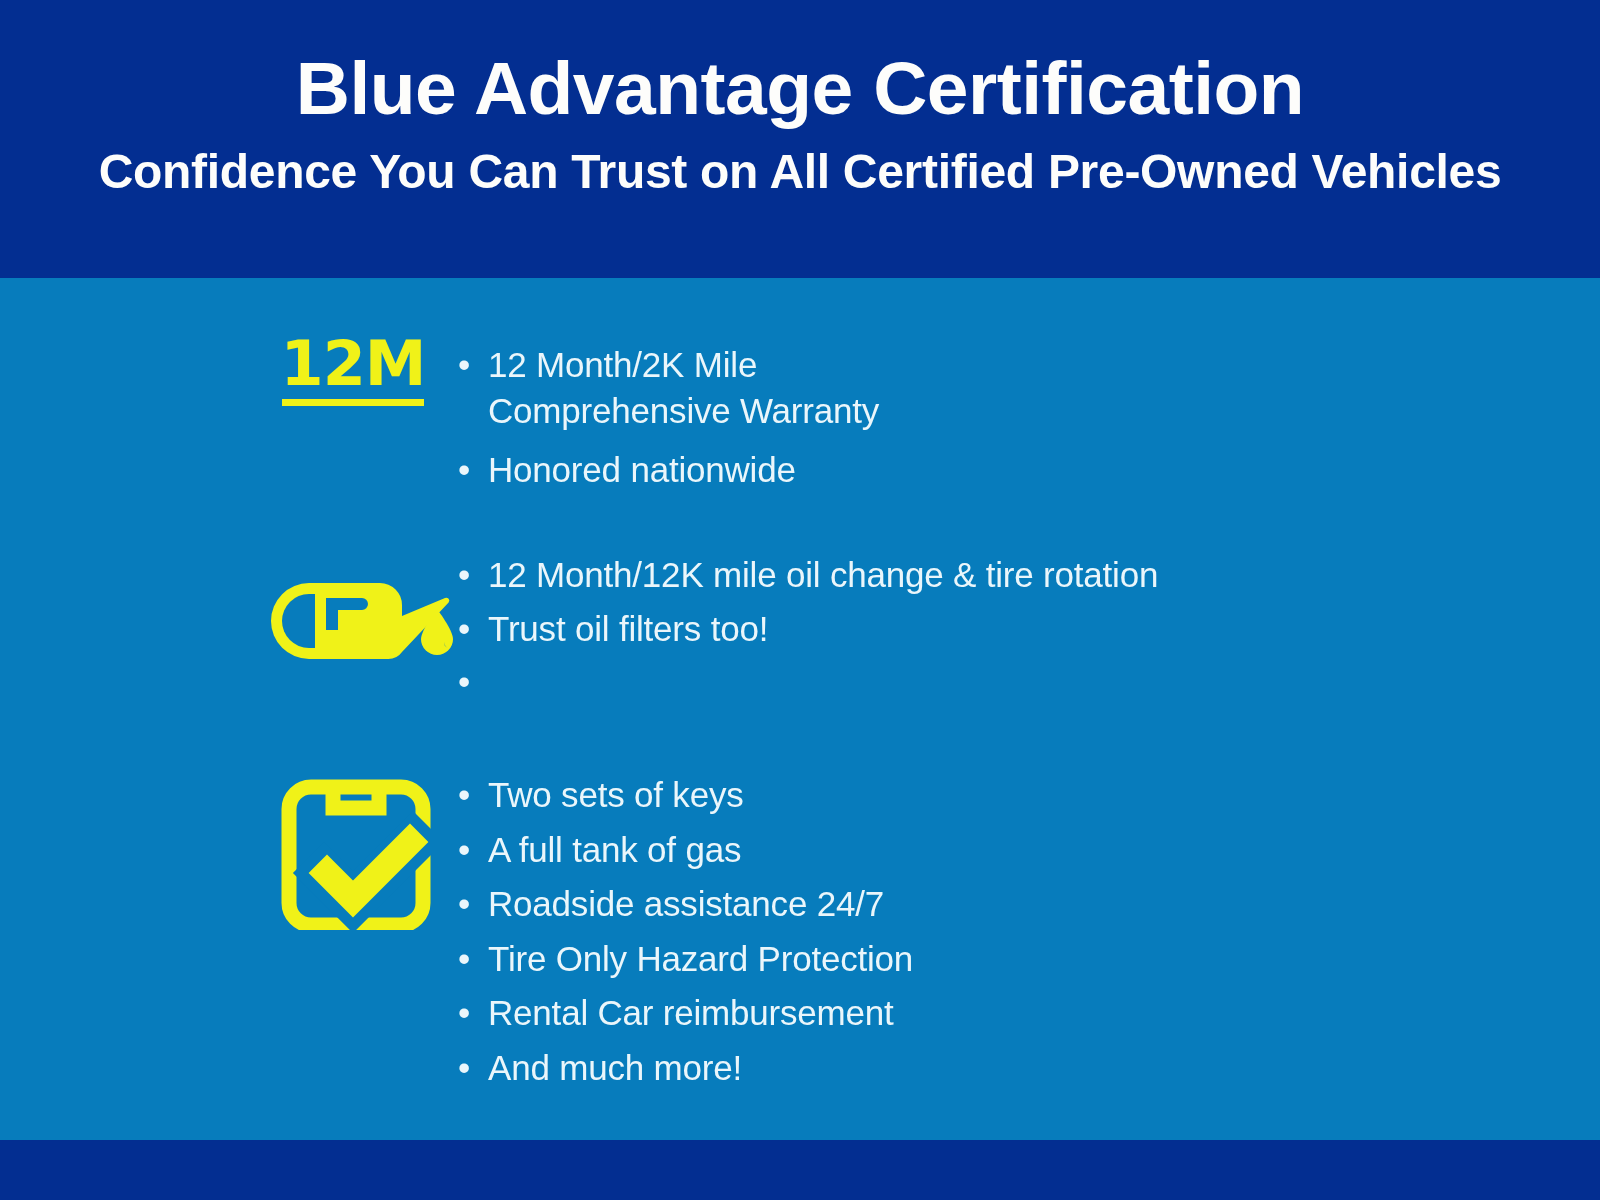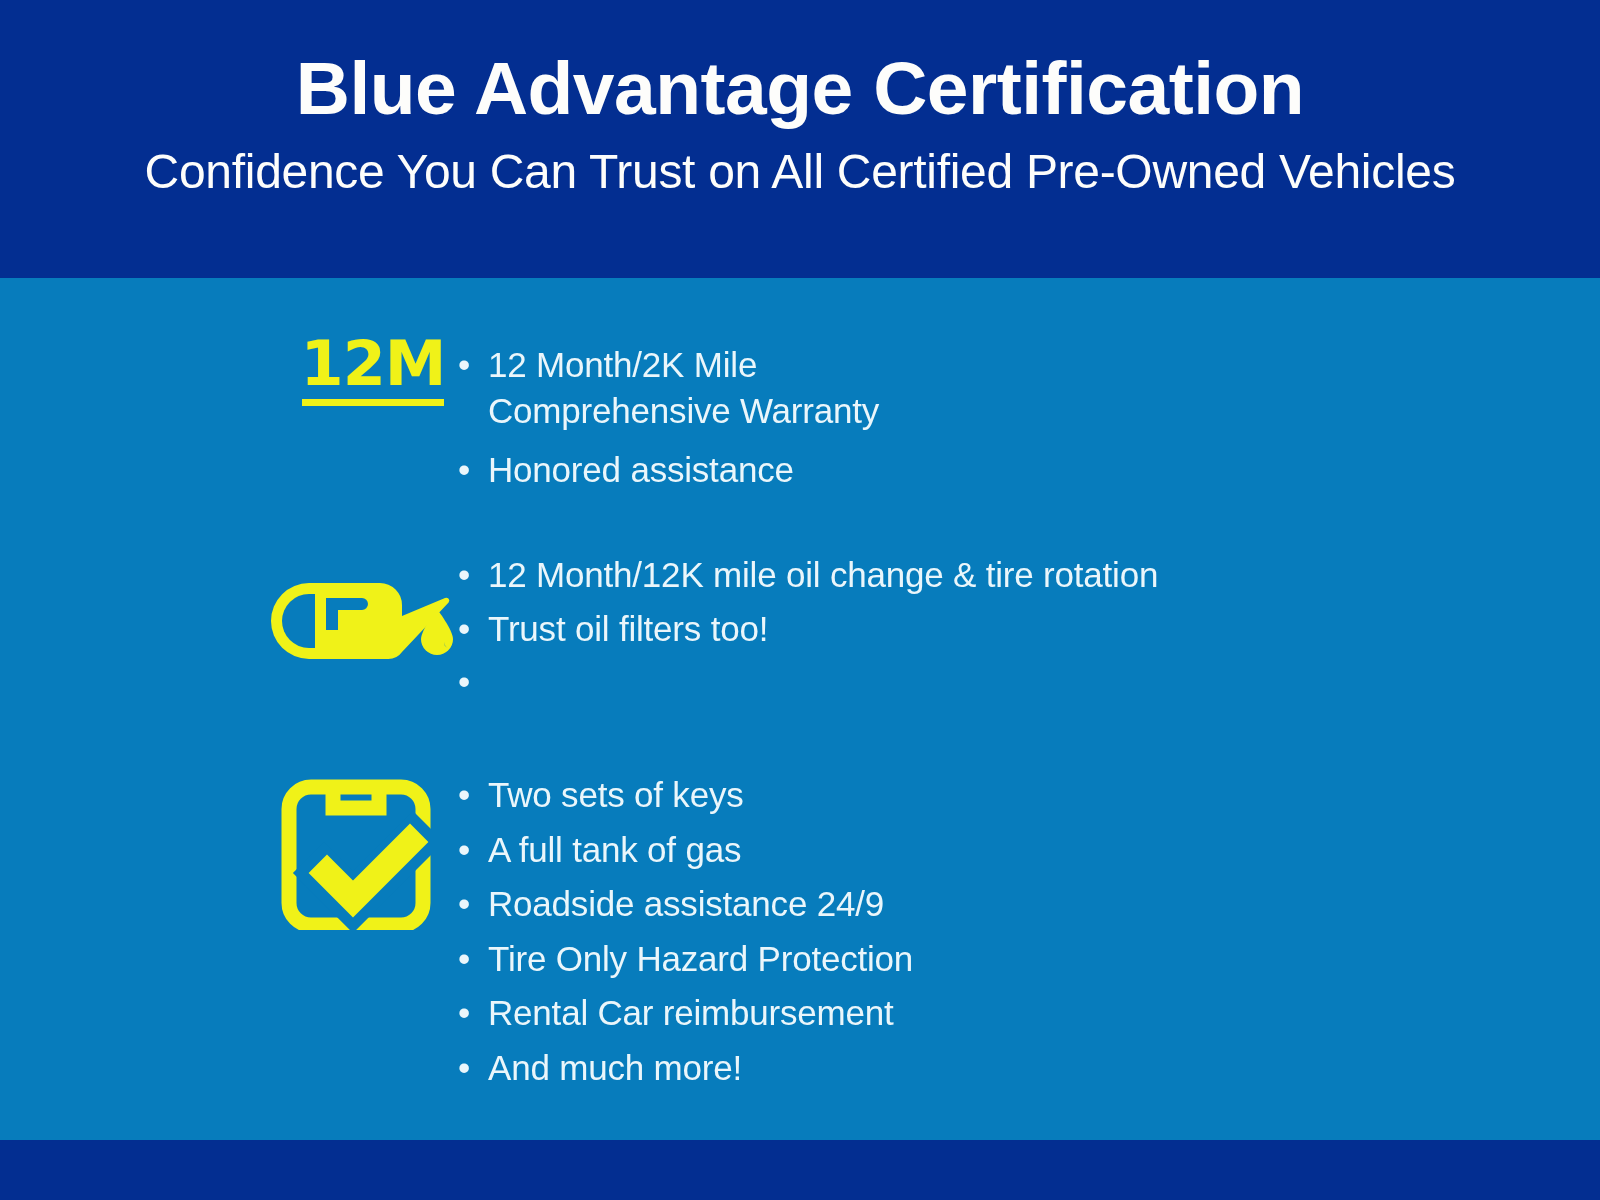--- a/index.html
+++ b/index.html
@@ -40,21 +40,21 @@
     font-size: 75px;
     font-weight: bold;
     letter-spacing: -0.5px;
     line-height: 1.08;
     text-align: center;
     white-space: nowrap;
   }
   .header-subtitle {
     color: #fdfdfb;
     font-size: 48px;
-    font-weight: 400;
+    font-weight: 700;
     letter-spacing: -0.3px;
     line-height: 1.12;
     text-align: center;
     margin-top: 16px;
     white-space: nowrap;
   }
 
   
   .body-area {
     position: absolute;
@@ -105,21 +105,21 @@
   .row-1 .bullet { margin-bottom: 14px; }
   .row-2 .bullet { margin-bottom: 8px; }
   .row-3 .bullet { margin-bottom: 9px; }
 
   
   .frac-icon {
     display: flex;
     flex-direction: column;
     align-items: center;
     width: 150px;
-    margin-left: 36px;
+    margin-left: 16px;
     margin-top: -8px;
   }
   .frac-top, .frac-bottom {
     color: #f0f218;
     font-size: 62px;
     font-weight: bold;
     letter-spacing: -1px;
     line-height: 1.03;
     font-family: "DejaVu Sans", sans-serif;
   }
@@ -172,21 +172,21 @@
         </div>
       </div>
       <div class="bullets">
         <div class="bullet">
           <span class="bullet-dot">•</span>
           <span class="bullet-text">12 Month/2K Mile
 Comprehensive Warranty</span>
         </div>
         <div class="bullet">
           <span class="bullet-dot">•</span>
-          <span class="bullet-text">Honored assistance</span>
+          <span class="bullet-text">Honored nationwide</span>
         </div>
       </div>
     </div>
 
     <div class="feature-row row-2">
       <div class="icon-cell">
         <span class="oilcan-icon">
           <svg width="186" height="106" viewBox="0 0 186 106" xmlns="http://www.w3.org/2000/svg">
 
             <path d="M41 23 H112 a22 22 0 0 1 22 22 v11 l43 -18 a3 3 0 0 1 3.6 4.6
@@ -234,21 +234,21 @@
         <div class="bullet">
           <span class="bullet-dot">•</span>
           <span class="bullet-text">Two sets of keys</span>
         </div>
         <div class="bullet">
           <span class="bullet-dot">•</span>
           <span class="bullet-text">A full tank of gas</span>
         </div>
         <div class="bullet">
           <span class="bullet-dot">•</span>
-          <span class="bullet-text">Roadside assistance 24/9</span>
+          <span class="bullet-text">Roadside assistance 24/7</span>
         </div>
         <div class="bullet">
           <span class="bullet-dot">•</span>
           <span class="bullet-text">Tire Only Hazard Protection</span>
         </div>
         <div class="bullet">
           <span class="bullet-dot">•</span>
           <span class="bullet-text">Rental Car reimbursement</span>
         </div>
         <div class="bullet">

